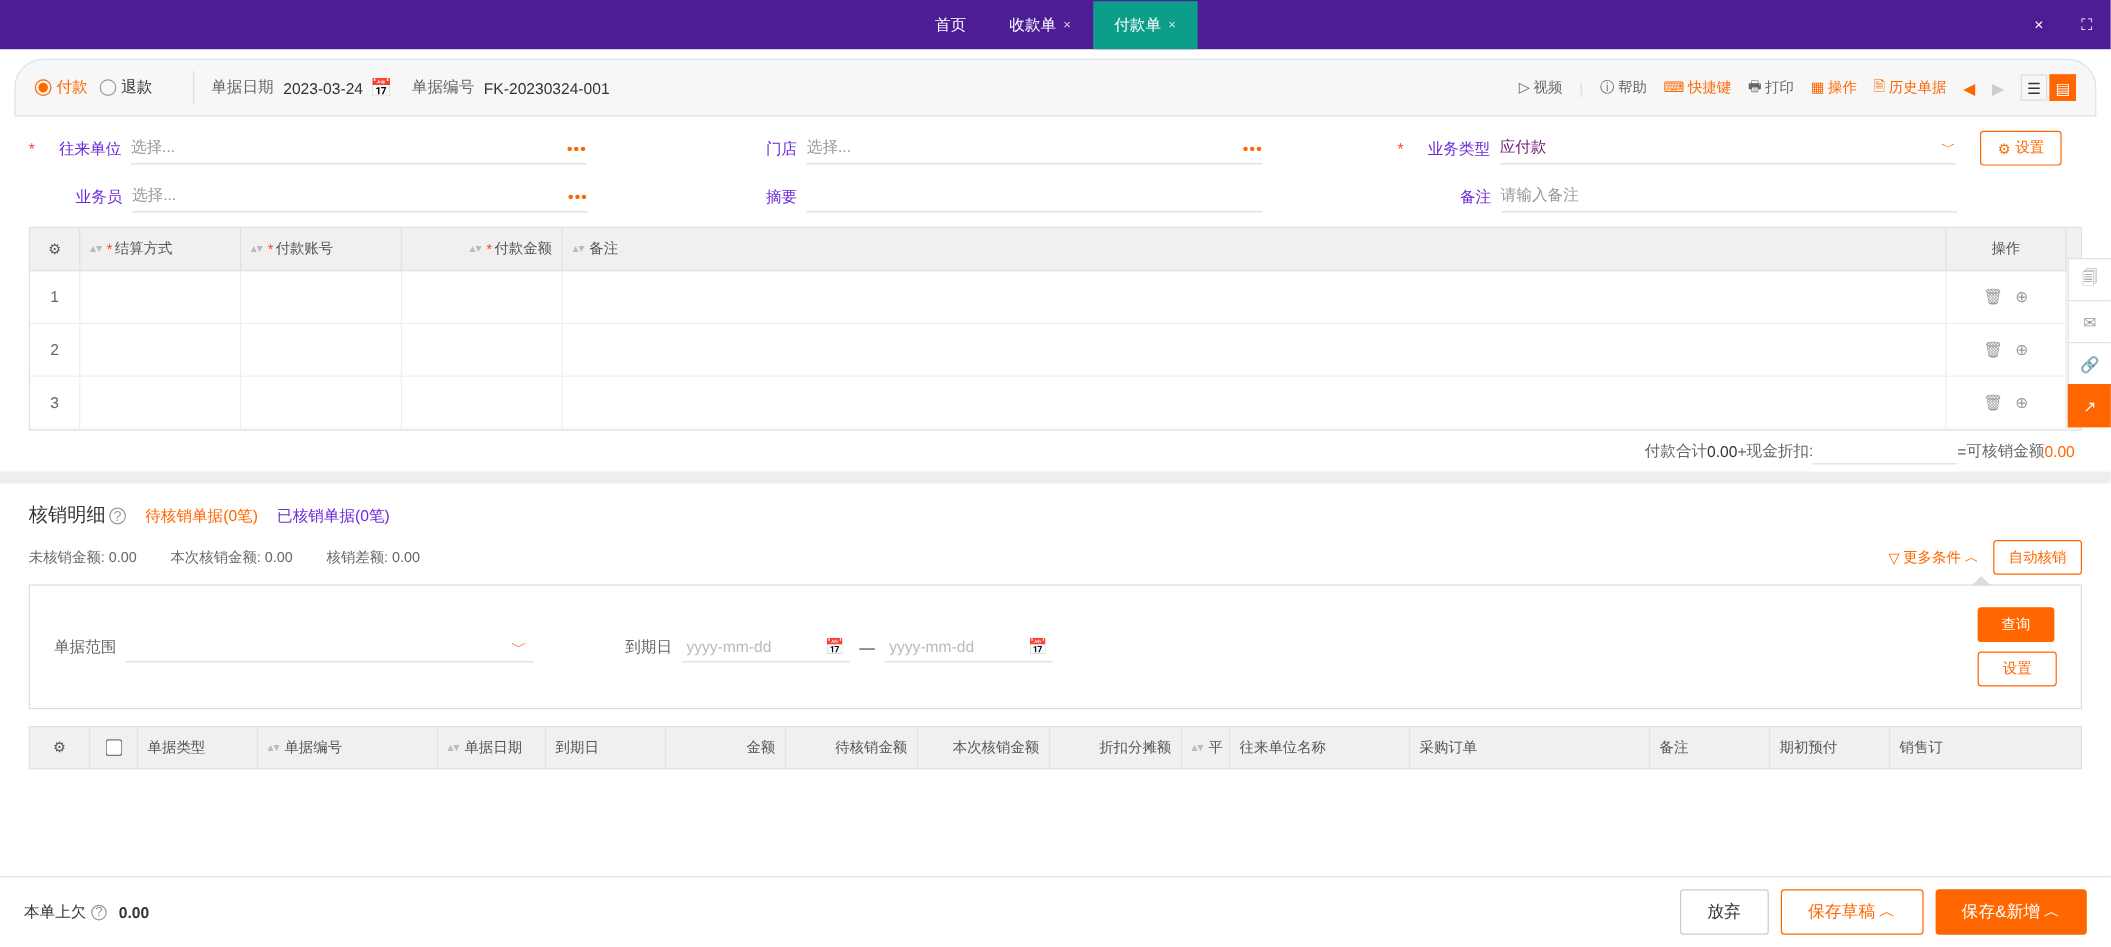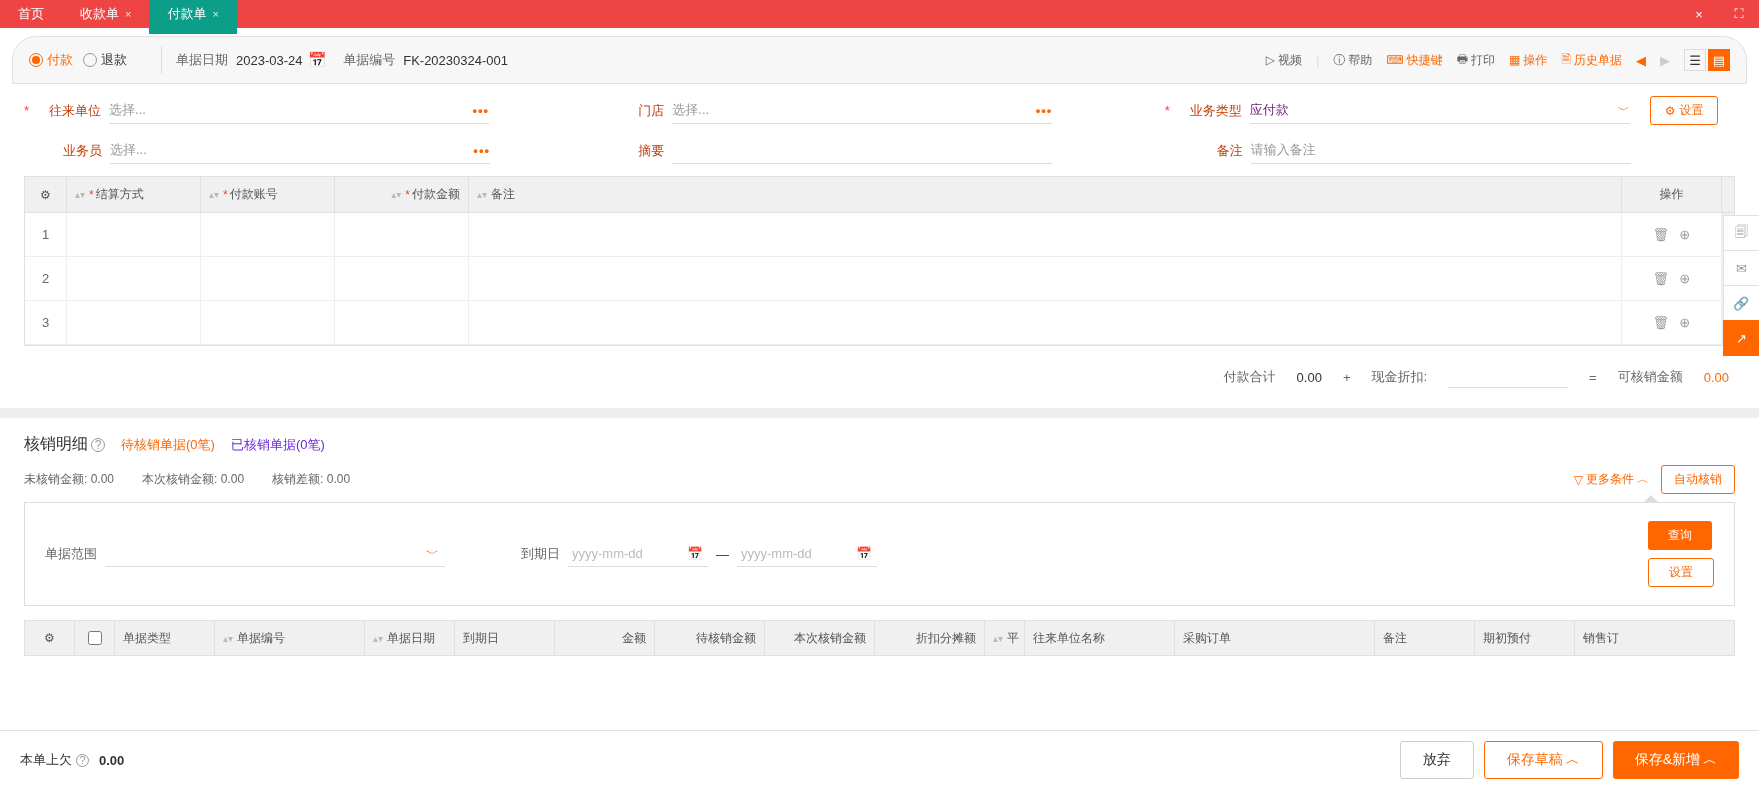--- a/index.html
+++ b/index.html
@@ -1,19 +1,19 @@
 <!DOCTYPE html>
 <html><head>
   <meta charset="utf-8">
   <style>
     * { margin: 0; padding: 0; box-sizing: border-box; }
     body { font-family: "Microsoft YaHei", Arial, sans-serif; font-size: 13px; color: #333; background: #fff; }
     
     
-    .top-tabs { background: #ef4444; height: 28px; display: flex; align-items: center; position: relative; }
+    .top-tabs { background: #4c1d95; height: 41px; display: flex; align-items: center; position: relative; justify-content: center; }
     .tab { padding: 0 18px; height: 40px; display: flex; align-items: center; color: #fff; cursor: pointer; position: relative; }
     .tab.active { background: #0d9e8a; }
     .tab .close { margin-left: 6px; font-size: 11px; opacity: 0.8; }
     .top-right-icons { position: absolute; right: 0; display: flex; align-items: center; height: 40px; }
     .top-icon { width: 40px; height: 40px; display: flex; align-items: center; justify-content: center; color: #fff; cursor: pointer; }
     
     
     .header-row { height: 48px; background: #f7f7f7; border: 1px solid #e0e0e0; border-radius: 24px 24px 0 0; margin: 8px 12px 0 12px; display: flex; align-items: center; padding: 0 16px; }
     .radio-group { display: flex; gap: 10px; margin-right: 20px; }
     .radio-item { display: flex; align-items: center; gap: 4px; cursor: pointer; }
@@ -33,21 +33,21 @@
     .triangle-right { color: #ccc; cursor: pointer; }
     .view-btns { display: flex; gap: 2px; }
     .view-btn { width: 22px; height: 22px; border: 1px solid #ddd; display: flex; align-items: center; justify-content: center; cursor: pointer; }
     .view-btn.active { background: #ff6600; border-color: #ff6600; color: #fff; }
     
     
     .form-area { padding: 12px 24px 0 24px; }
     .form-row { display: flex; margin-bottom: 12px; }
     .form-col { flex: 1; display: flex; align-items: center; }
     .req { color: #ff3b30; margin-right: 2px; }
-    .flabel { color: #c2410c; width: 70px; text-align: right; margin-right: 8px; }
+    .flabel { color: #6d28d9; width: 70px; text-align: right; margin-right: 8px; }
     .finput { flex: 1; max-width: 380px; border-bottom: 1px solid #ddd; padding: 4px 0; color: #999; display: flex; justify-content: space-between; align-items: center; min-height: 26px; }
     .finput .dots { color: #ff6600; letter-spacing: 1px; font-weight: bold; }
     .finput .chevron { color: #ff6600; font-size: 12px; }
     .setting-btn { border: 1px solid #ff6600; color: #ff6600; padding: 5px 14px; border-radius: 3px; cursor: pointer; display: flex; align-items: center; gap: 4px; font-size: 12px; margin-left: 20px; }
     
     
     .dtable { margin: 8px 24px 0 24px; border: 1px solid #e0e0e0; }
     .dhead { display: flex; background: #f0f0f0; border-bottom: 1px solid #e0e0e0; height: 36px; }
     .dh { border-right: 1px solid #e0e0e0; display: flex; align-items: center; padding: 0 8px; color: #555; font-size: 12px; position: relative; }
     .dh.gear { width: 42px; justify-content: center; }
@@ -55,21 +55,21 @@
     .sort-i { color: #bbb; margin-right: 4px; font-size: 10px; display: flex; flex-direction: column; line-height: 5px; }
     .dbody .drow { display: flex; height: 44px; border-bottom: 1px solid #eee; }
     .dc { border-right: 1px solid #eee; display: flex; align-items: center; justify-content: center; }
     .dc:last-child { border-right: none; }
     .dc.num { width: 42px; color: #666; }
     .op-icons { display: flex; gap: 10px; color: #999; }
     .op-icons span { cursor: pointer; }
     .scrollbar-fake { width: 12px; background: #f0f0f0; }
     
     
-    .summary-row { display: flex; justify-content: flex-end; align-items: center; padding: 20px 30px; gap: 21px; font-size: 13px; }
+    .summary-row { display: flex; justify-content: flex-end; align-items: center; padding: 6px 30px; gap: 0; font-size: 13px; }
     .summary-row .slabel { color: #666; }
     .summary-row .sval { color: #333; }
     .summary-row .sval.orange { color: #ff6600; font-weight: 500; }
     .disc-input { width: 120px; border-bottom: 1px solid #ddd; height: 22px; }
     
     .section-gap { height: 10px; background: #eee; }
     
     
     .wo-head { padding: 16px 24px 8px 24px; display: flex; align-items: center; gap: 16px; }
     .wo-title { font-size: 16px; font-weight: 500; }

